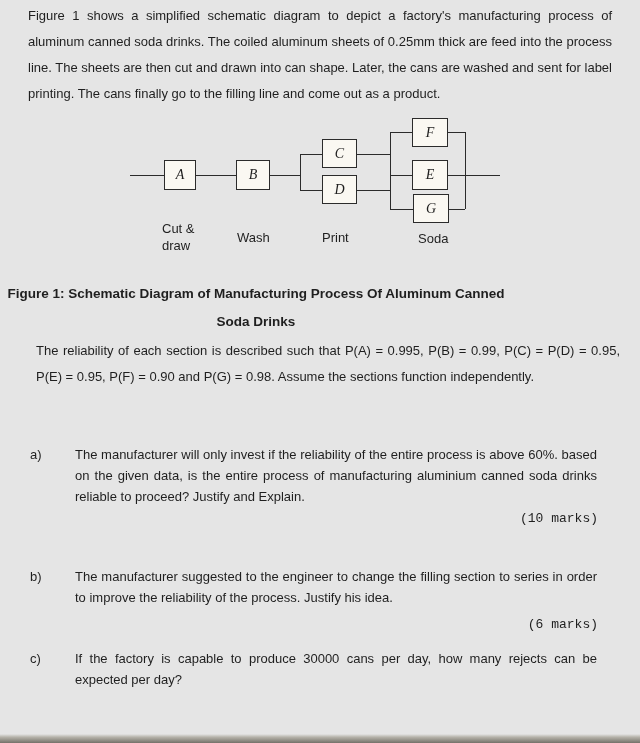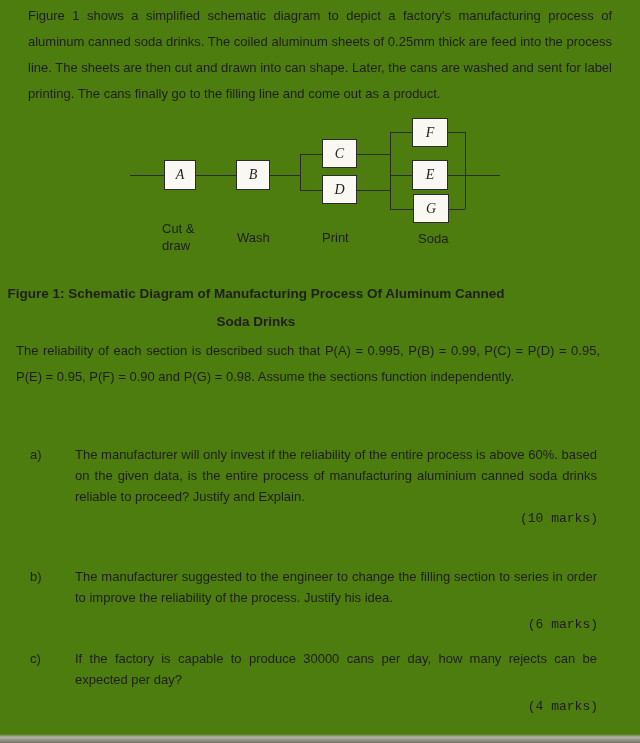--- a/index.html
+++ b/index.html
@@ -1,32 +1,32 @@
 <!DOCTYPE html>
 <html><head>
 <meta charset="utf-8">
 <style>
   html,body { margin:0; padding:0; }
   .page {
     position:relative;
     width:640px; height:743px;
-    background:#4d7c0f;
+    background:#e5e5e5;
     overflow:hidden;
     font-family:"Liberation Sans","DejaVu Sans",sans-serif;
     color:#1f1f1f;
   }
   .para {
     position:absolute;
     margin:0;
     font-size:13px;
     line-height:26px;
     text-align:justify;
   }
   .intro { top:3px; left:28px; width:584px; }
-  .reliability { top:338px; left:16px; width:584px; }
+  .reliability { top:338px; left:36px; width:584px; }
 
   
   .diagram { position:absolute; top:110px; left:0; width:640px; height:152px; }
   .wires { position:absolute; top:0; left:0; }
   .block {
     position:absolute;
     box-sizing:border-box;
     border:1px solid #2b2b2b;
     background:#faf8f2;
     display:flex; align-items:center; justify-content:center;
@@ -116,16 +116,15 @@
   <div class="q-label qa">a)</div>
   <div class="q-text qa">The manufacturer will only invest if the reliability of the entire process is above 60%. based on the given data, is the entire process of manufacturing aluminium canned soda drinks reliable to proceed? Justify and Explain.</div>
   <div class="marks ma">(10 marks)</div>
 
   <div class="q-label qb">b)</div>
   <div class="q-text qb">The manufacturer suggested to the engineer to change the filling section to series in order to improve the reliability of the process. Justify his idea.</div>
   <div class="marks mb">(6 marks)</div>
 
   <div class="q-label qc">c)</div>
   <div class="q-text qc">If the factory is capable to produce 30000 cans per day, how many rejects can be expected per day?</div>
-  <div class="marks mc">(4 marks)</div>
 
   <div class="scan-edge"></div>
 </div>
 
 </body></html>

